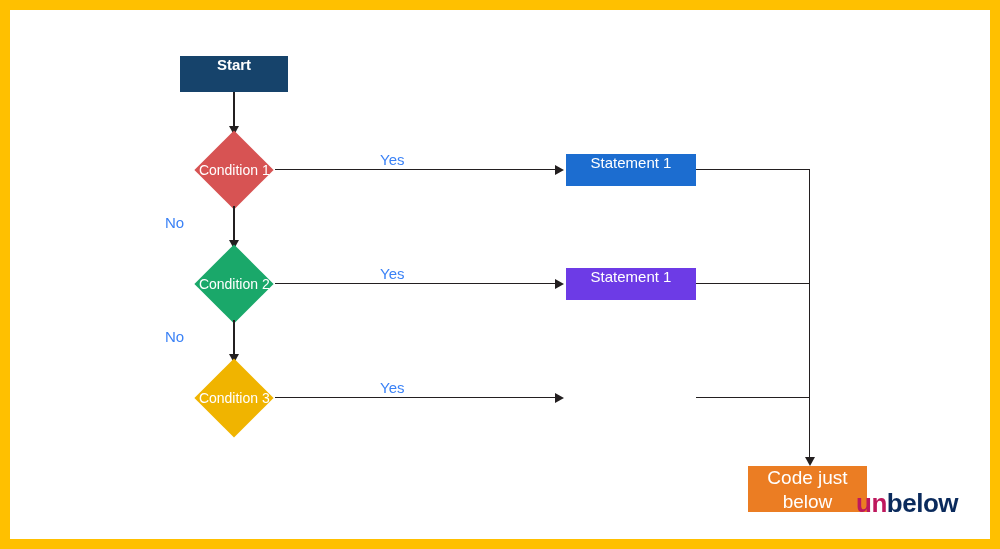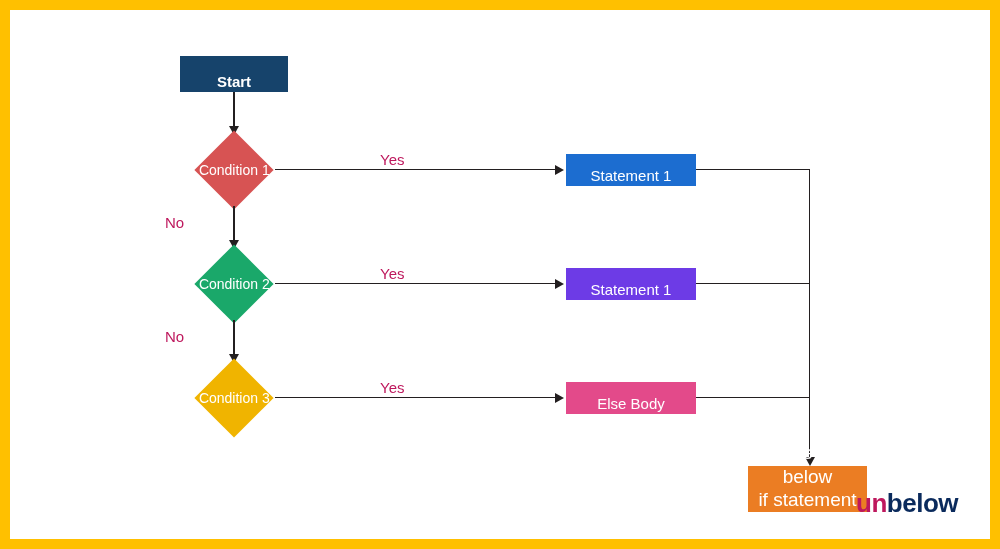--- a/index.html
+++ b/index.html
@@ -18,42 +18,42 @@
   }
   .canvas {
     position: absolute;
     top: 0; left: 0; right: 0; bottom: 0;
   }
   .box {
     position: absolute;
     color: #fff;
     font-size: 15px;
     display: flex;
-    align-items: flex-end;
+    align-items: flex-start;
     justify-content: center;
     text-align: center;
     line-height: 1.25;
   }
   .diamond {
     position: absolute;
     color: #fff;
     font-size: 14px;
     display: flex;
     align-items: center;
     justify-content: center;
     transform: rotate(45deg);
   }
   .diamond span {
     transform: rotate(-45deg);
     white-space: nowrap;
   }
   .label {
     position: absolute;
     font-size: 15px;
-    color: #be185d;
+    color: #3b82f6;
   }
   .arrow-line {
     position: absolute;
     background: #231f20;
   }
   .arrow-head {
     position: absolute;
     width: 0; height: 0;
   }
   .arrow-down {
@@ -124,23 +124,20 @@
     <div class="label" style="left:155px; top:318px;">No</div>
 
     <div class="diamond" style="left:196px; top:360px; width:56px; height:56px; background:#f0b400;">
       <span>Condition 3</span>
     </div>
 
     <div class="arrow-line" style="left:265px; top:387px; width:281px; height:1px;"></div>
     <div class="arrow-head arrow-right" style="left:545px; top:383px;"></div>
     <div class="label" style="left:370px; top:369px;">Yes</div>
 
-    <div class="box" style="left:556px; top:372px; width:130px; height:32px; background:#e34a8a;">
-      <span>Else Body</span>
-    </div>
 
     <div class="arrow-line" style="left:686px; top:159px; width:114px; height:1px;"></div>
     <div class="arrow-line" style="left:686px; top:273px; width:114px; height:1px;"></div>
     <div class="arrow-line" style="left:686px; top:387px; width:114px; height:1px;"></div>
 
     <div class="arrow-line" style="left:799px; top:159px; width:1px; height:289px;"></div>
     <div class="arrow-head arrow-down" style="left:795px; top:447px;"></div>
 
     <div class="box" style="left:738px; top:456px; width:119px; height:46px; background:#eb7d23; font-size:19px;">
       <span style="white-space:pre-line;">Code just below

